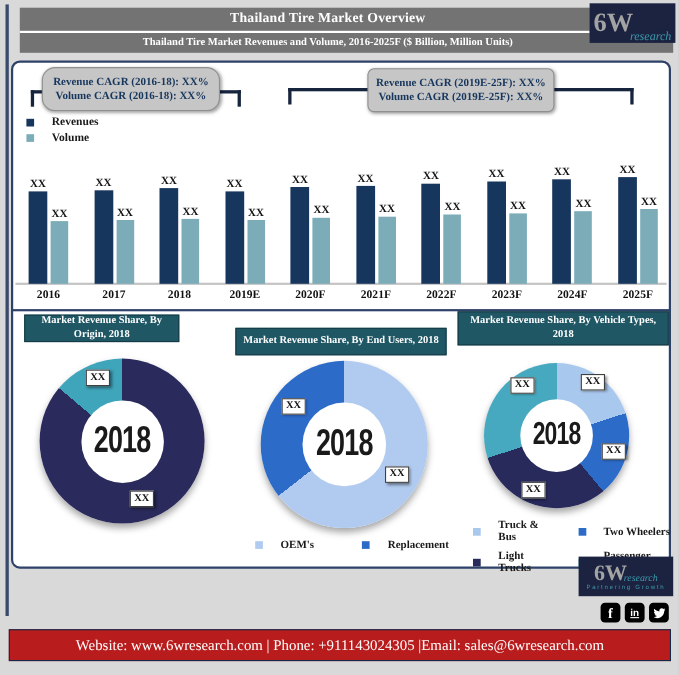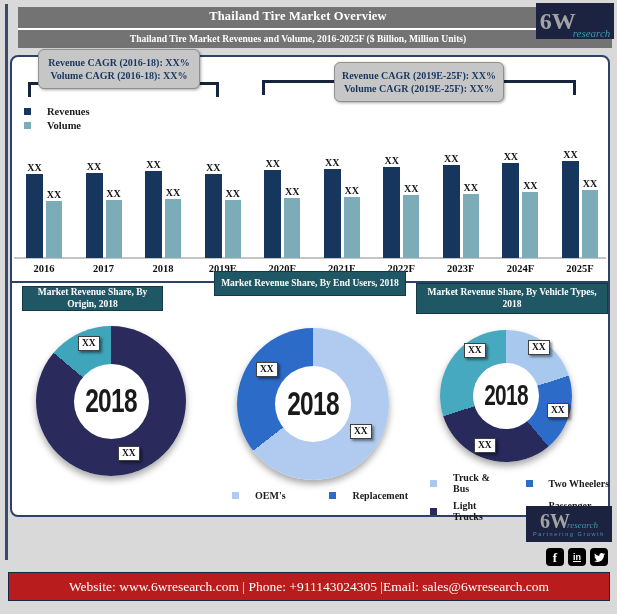--- a/index.html
+++ b/index.html
@@ -31,21 +31,21 @@
   .divider{position:absolute;left:11px;top:281px;width:598px;height:2px;background:#2e4168;}
 
   
   .bracket{position:absolute;border-top:3px solid #16243e;border-left:3px solid #16243e;
            border-right:3px solid #16243e;height:12px;z-index:1;}
   .bracket-left{left:28px;top:82px;width:185px;}
   .bracket-right{left:262px;top:80px;width:308px;}
   .cagr-box{position:absolute;z-index:2;background:#c6c6c6;border:1px solid #8f8f8f;border-radius:6px;
             display:flex;flex-direction:column;align-items:center;justify-content:center;gap:2px;
             font-size:10px;font-weight:bold;color:#17365d;box-shadow:1px 1px 3px rgba(0,0,0,.35);}
-  .cagr-left{left:38px;top:49px;width:160px;height:38px;}
+  .cagr-left{left:38px;top:61px;width:160px;height:38px;border-radius:12px;}
   .cagr-right{left:334px;top:62px;width:168px;height:38px;}
 
   
   .bar-legend{position:absolute;left:24px;top:106px;display:flex;flex-direction:column;gap:3px;z-index:1;}
   .li{display:flex;align-items:center;gap:16px;font-size:10.5px;font-weight:bold;color:#1a1a1a;}
   .sq{width:7px;height:7px;display:inline-block;flex:0 0 auto;}
   .axis{position:absolute;left:14px;top:257px;width:592px;height:2px;background:#c4c4c4;}
   .bars-area{position:absolute;left:16px;top:146px;width:590px;height:130px;display:flex;
              justify-content:space-between;padding:0 8px 0 10px;box-sizing:border-box;}
   .bar-group{display:flex;flex-direction:column;align-items:center;justify-content:flex-end;}
@@ -54,21 +54,21 @@
   .bar-value{font-size:10px;font-weight:bold;color:#111;margin-bottom:1px;}
   .bar{width:17px;}
   .bar.volume{width:16px;}
   .year{font-size:10.5px;font-weight:bold;color:#111;margin-top:4px;line-height:14px;}
 
   
   .pie-title{position:absolute;background:#1f5765;border:1px solid #143b45;color:#fff;font-weight:bold;
              font-size:9.5px;text-align:center;display:flex;align-items:center;justify-content:center;
              padding:2px 5px;box-sizing:border-box;line-height:1.25;}
   .pie-title-1{left:22px;top:286px;width:141px;height:25px;}
-  .pie-title-2{left:214px;top:271px;width:192px;height:25px;}
+  .pie-title-2{left:214px;top:298px;width:192px;height:25px;}
   .pie-title-3{left:416px;top:283px;width:192px;height:31px;}
 
   .donut{position:absolute;border-radius:50%;box-shadow:0 4px 7px rgba(0,0,0,.35);}
   .donut::after{content:"";position:absolute;left:25%;top:25%;width:50%;height:50%;
                 background:#fff;border-radius:50%;}
   .donut-1{left:36px;top:326px;width:150px;height:150px;}
   .donut-2{left:237px;top:328px;width:152px;height:152px;}
   .donut-3{left:440px;top:330px;width:132px;height:132px;}
   .donut-label{position:absolute;left:0;top:50%;width:100%;text-align:center;z-index:2;
                font-family:"Liberation Sans",sans-serif;font-weight:bold;color:#1a1a1a;

